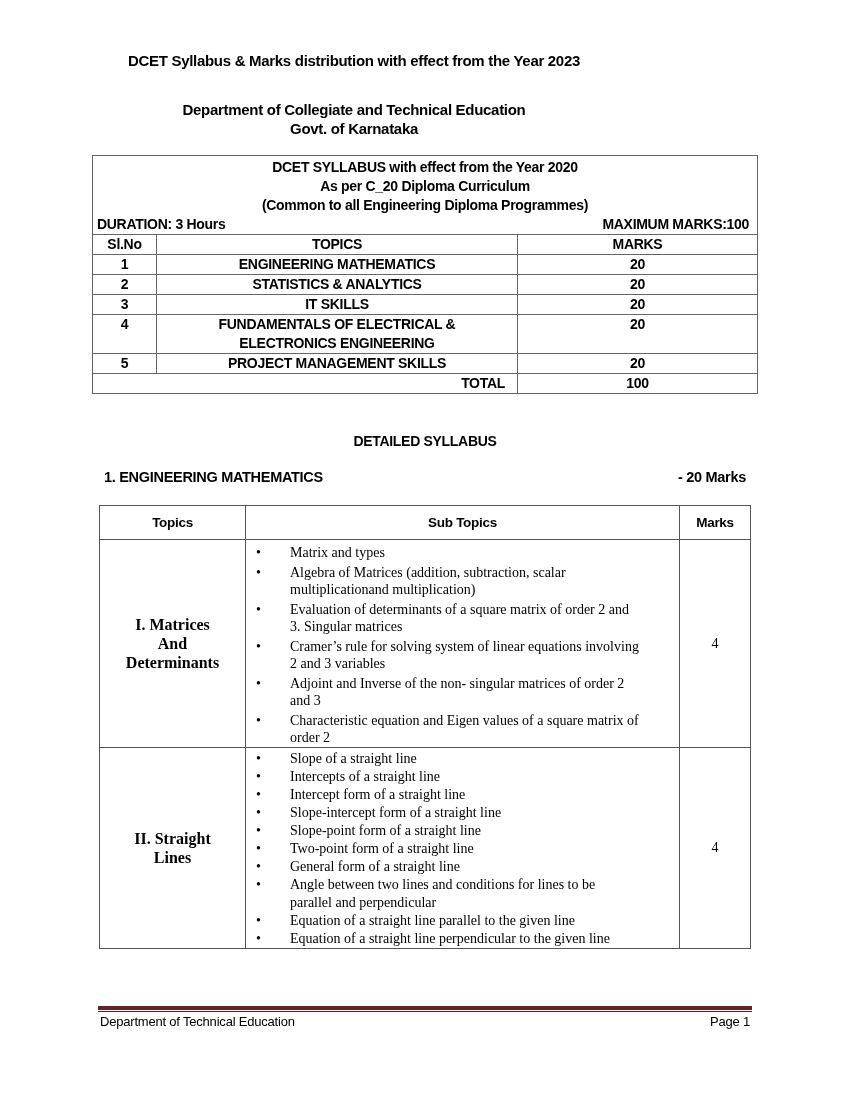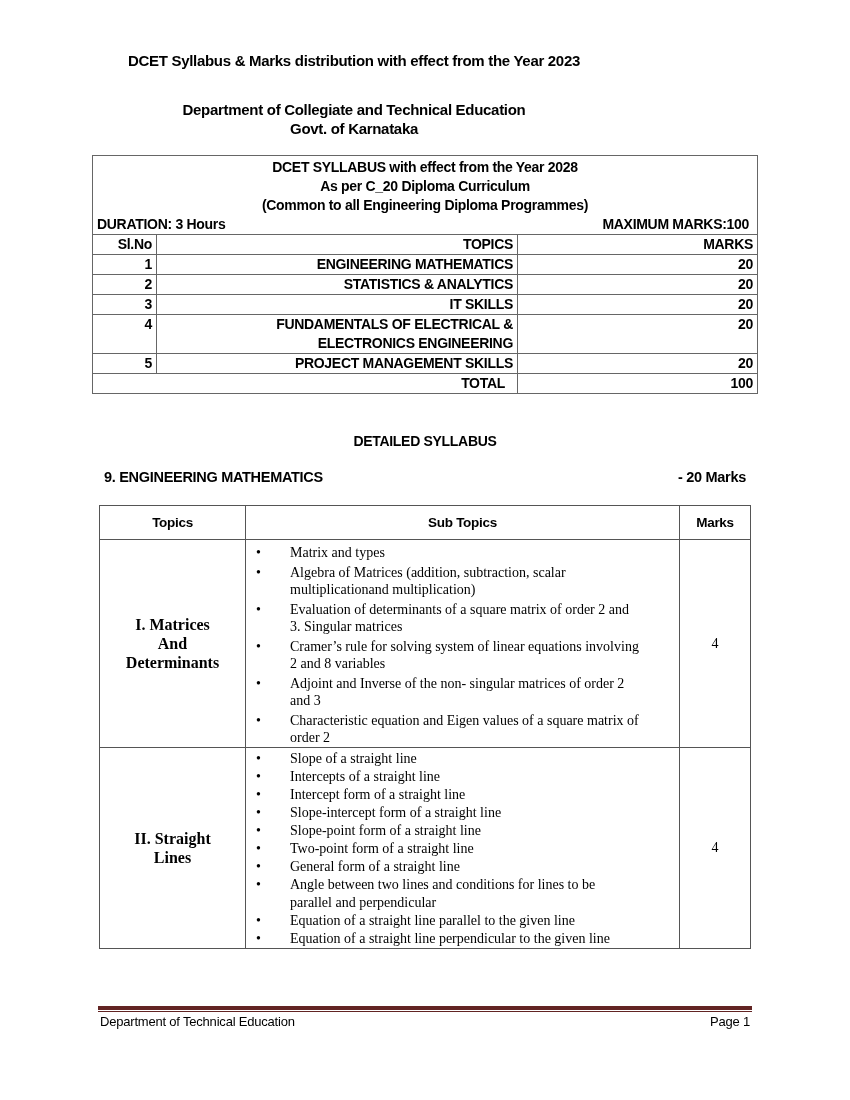--- a/index.html
+++ b/index.html
@@ -8,21 +8,21 @@
     .hdr { position: absolute; left: 0; width: 708px; text-align: center; font-weight: bold; font-size: 15px; font-family: "Liberation Sans", sans-serif; letter-spacing: -0.3px; line-height: 19px; }
     .hdr-1 { top: 51px; }
     .hdr-2 { top: 100px; }
 
     
     .summary { position: absolute; left: 92px; top: 155px; width: 666px; border-collapse: collapse; font-family: "Liberation Sans", sans-serif; font-weight: bold; font-size: 14px; letter-spacing: -0.3px; }
     .summary td { border: 1px solid #666; padding: 0 4px; line-height: 19px; }
     .summary .title-cell { text-align: center; border-bottom: none; padding-top: 2px; }
     .summary .dur-row td { border-top: none; }
     .summary .dur { display: flex; justify-content: space-between; padding: 0 8px 0 4px; }
-    .summary .c { text-align: right; }
+    .summary .c { text-align: center; }
     .summary .r { text-align: right; }
 
     .detailed-title { position: absolute; left: 0; width: 850px; top: 433px; text-align: center; font-family: "Liberation Sans", sans-serif; font-weight: bold; font-size: 14px; letter-spacing: -0.3px; }
     .section-head { position: absolute; left: 104px; width: 642px; top: 469px; display: flex; justify-content: space-between; font-family: "Liberation Sans", sans-serif; font-weight: bold; font-size: 14.5px; letter-spacing: -0.3px; }
 
     
     .detail { position: absolute; left: 99px; top: 505px; width: 652px; border-collapse: collapse; }
     .detail th, .detail td { border: 1px solid #555; vertical-align: middle; }
     .detail th { font-family: "Liberation Sans", sans-serif; font-weight: bold; font-size: 13.5px; letter-spacing: -0.3px; height: 31px; }
     .detail .col-topic { width: 143px; text-align: center; font-family: "Liberation Serif", serif; font-weight: bold; font-size: 16px; line-height: 19px; }
@@ -46,21 +46,21 @@
 </div>
 <div class="hdr hdr-2">
   <div>Department of Collegiate and Technical Education</div>
   <div>Govt. of Karnataka</div>
 </div>
 
 <table class="summary">
   <tbody>
       <tr>
     <td colspan="3" class="title-cell">
-      <div>DCET SYLLABUS with effect from the Year 2028</div>
+      <div>DCET SYLLABUS with effect from the Year 2020</div>
       <div>As per C_20 Diploma Curriculum</div>
       <div>(Common to all Engineering Diploma Programmes)</div>
     </td>
   </tr>
   <tr class="dur-row">
     <td colspan="3" style="padding:0; border-top:none;">
       <div class="dur">
         <span>DURATION: 3 Hours</span>
         <span>MAXIMUM MARKS:100</span>
       </div>
@@ -102,21 +102,21 @@
   <tr>
     <td colspan="2" class="r" style="padding-right:12px;">TOTAL</td>
     <td class="c">100</td>
   </tr>
 </tbody>
   </table>
 
 <div class="detailed-title">DETAILED SYLLABUS</div>
 
 <div class="section-head">
-  <span>9. ENGINEERING  MATHEMATICS</span>
+  <span>1. ENGINEERING  MATHEMATICS</span>
   <span>- 20 Marks</span>
 </div>
 
 <table class="detail">
   <tbody>
       <tr>
     <th style="width:143px;">Topics</th>
     <th>Sub Topics</th>
     <th style="width:68px;">Marks</th>
   </tr>
@@ -124,21 +124,21 @@
     <td class="col-topic">
       <div>I. Matrices</div>
       <div>And</div>
       <div>Determinants</div>
     </td>
     <td class="col-sub">
       <ul class="loose">
         <li><span class="bullet">•</span><span>Matrix and types</span></li>
         <li><span class="bullet">•</span><span>Algebra of Matrices (addition, subtraction, scalar multiplicationand multiplication)</span></li>
         <li><span class="bullet">•</span><span>Evaluation of determinants of a square matrix of order 2 and 3. Singular matrices</span></li>
-        <li><span class="bullet">•</span><span>Cramer’s rule for solving system of  linear equations involving 2 and 8 variables</span></li>
+        <li><span class="bullet">•</span><span>Cramer’s rule for solving system of  linear equations involving 2 and 3 variables</span></li>
         <li><span class="bullet">•</span><span>Adjoint and Inverse of the non- singular matrices of order 2 and 3</span></li>
         <li style="margin-bottom:0;"><span class="bullet">•</span><span> Characteristic equation and Eigen values of a square matrix of order 2</span></li>
       </ul>
     </td>
     <td class="col-marks">4</td>
   </tr>
   <tr style="height:198px;">
     <td class="col-topic">
       <div>II. Straight</div>
       <div>Lines</div>

